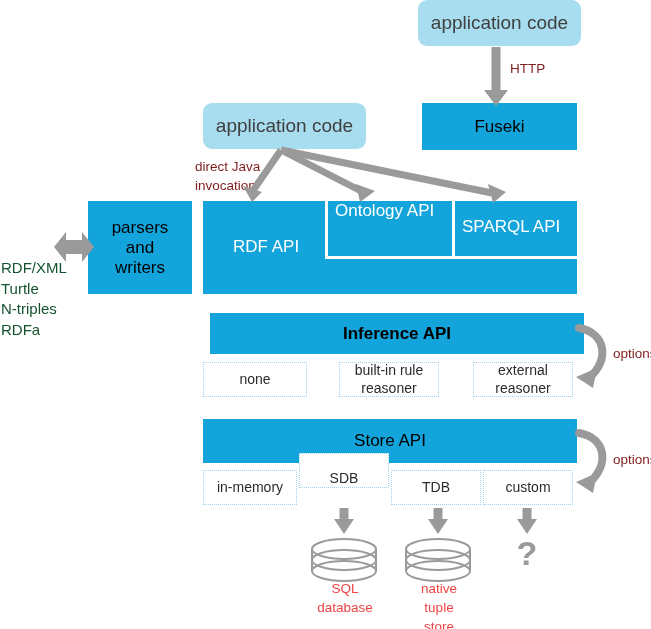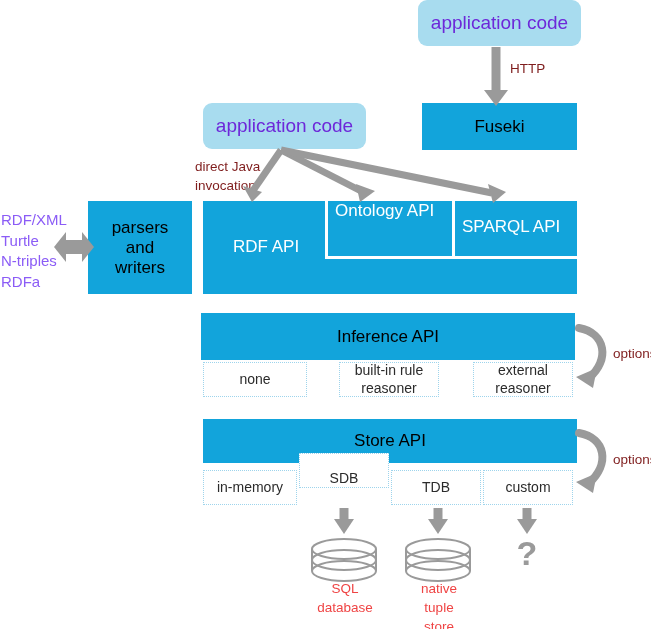--- a/index.html
+++ b/index.html
@@ -1,26 +1,26 @@
 <!DOCTYPE html>
 <html><head>
 <meta charset="utf-8">
 <style>
   html,body{margin:0;padding:0;background:#ffffff;}
   body{width:651px;height:629px;font-family:"Liberation Sans",sans-serif;overflow:hidden;}
   #stage{position:relative;width:651px;height:629px;background:#ffffff;}
 
   .box{position:absolute;box-sizing:border-box;display:flex;align-items:center;justify-content:center;text-align:center;}
 
-  .appcode{background:#a8dcef;border-radius:9px;color:#6d28d9;font-size:19px;}
+  .appcode{background:#a8dcef;border-radius:9px;color:#404040;font-size:19px;}
   .bluebox{background:#12a4db;color:#000000;font-size:17px;}
   .bandlabel{position:absolute;color:#ffffff;font-size:17px;}
   .optbox{position:absolute;box-sizing:border-box;border:1.5px dotted #9ed4ec;background:#ffffff;color:#2b2b2b;font-size:14px;display:flex;align-items:center;justify-content:center;text-align:center;line-height:1.25;}
   .gray-txt{position:absolute;color:#7f1d1d;font-size:13.5px;line-height:1.42;}
-  .blk-txt{position:absolute;color:#8b5cf6;font-size:15px;line-height:1.37;}
+  .blk-txt{position:absolute;color:#14532d;font-size:15px;line-height:1.37;margin-top:48px;}
   .dark-txt{position:absolute;color:#ef4444;font-size:13.5px;line-height:1.4;text-align:center;}
   svg.ov{position:absolute;left:0;top:0;width:651px;height:629px;overflow:visible;pointer-events:none;}
   .wdiv{position:absolute;background:#ffffff;}
 </style>
 </head>
 <body>
 
 <div id="stage">
 
   <div class="box appcode" style="left:418px;top:0px;width:163px;height:46px;">
@@ -60,21 +60,21 @@
   <div class="box bluebox" style="left:203px;top:201px;width:374px;height:93px;"></div>
 
   <div class="wdiv" style="left:325px;top:201px;width:3px;height:58px;"></div>
   <div class="wdiv" style="left:452px;top:201px;width:3px;height:58px;"></div>
   <div class="wdiv" style="left:325px;top:256px;width:252px;height:3px;"></div>
 
   <div class="bandlabel" style="left:233px;top:237px;">RDF API</div>
   <div class="bandlabel" style="left:335px;top:201px;">Ontology API</div>
   <div class="bandlabel" style="left:462px;top:217px;">SPARQL API</div>
 
-  <div class="box bluebox" style="left:201px;top:313px;width:374px;height:47px;">
+  <div class="box bluebox" style="left:210px;top:313px;width:374px;height:41px;font-weight:bold;">
     <span>Inference API</span>
   </div>
 
   <div class="optbox" style="left:203px;top:362px;width:104px;height:35px;">
     <span>none</span>
   </div>
   <div class="optbox" style="left:339px;top:362px;width:100px;height:35px;">
     <div>
       <div>built-in rule</div>
       <div>reasoner</div>

